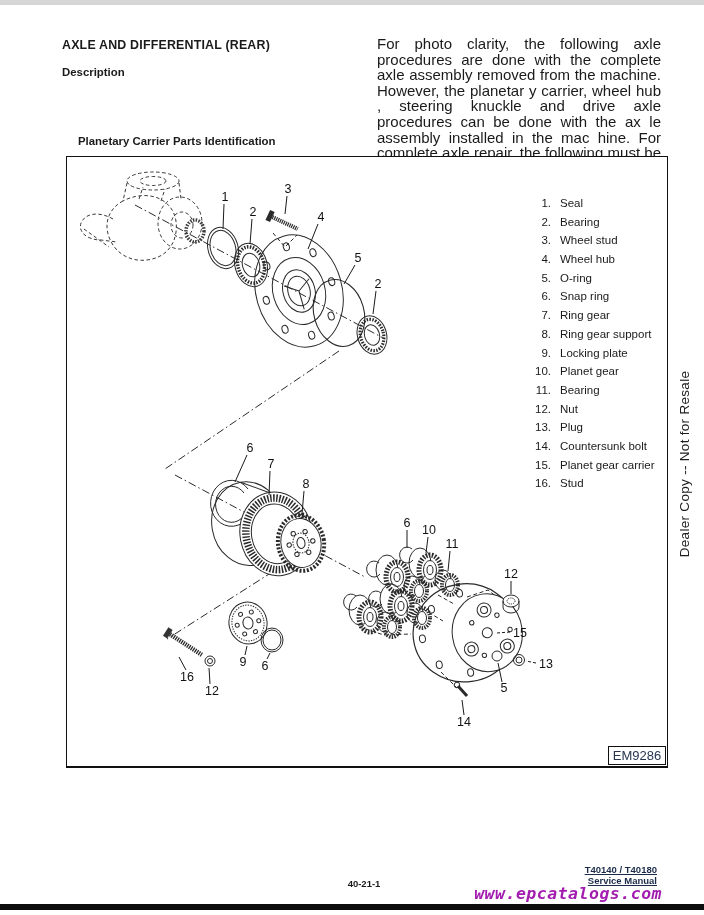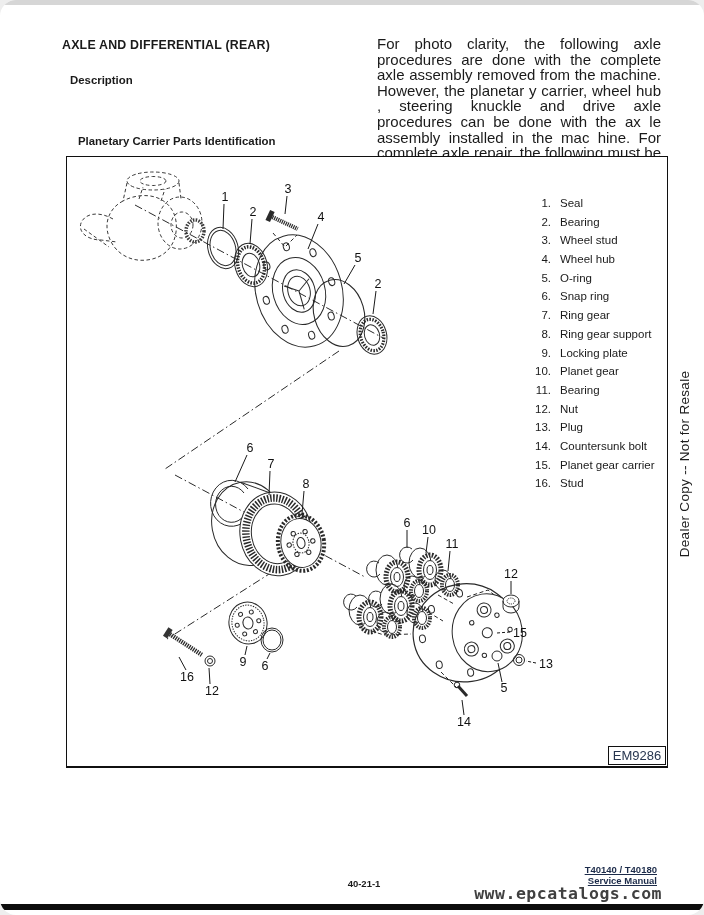--- a/index.html
+++ b/index.html
@@ -1,41 +1,41 @@
 <!DOCTYPE html>
 <html><head>
 <meta charset="utf-8">
 <style>
   html,body{margin:0;padding:0;background:#eee;}
   .page{position:relative;width:704px;height:915px;background:#fff;overflow:hidden;
-        font-family:"Liberation Sans",sans-serif;color:#1a1a1a;border-radius:16px;}
+        font-family:"Liberation Sans",sans-serif;color:#1a1a1a;}
   .top-bar{position:absolute;left:0;top:0;width:704px;height:5px;background:#d6d6d6;}
   .bottom-bar{position:absolute;left:0;top:904px;width:704px;height:6px;background:#0d0d0d;}
   h1.title{position:absolute;left:62px;top:38px;margin:0;font-size:12.4px;font-weight:bold;letter-spacing:.2px;}
-  h2.desc{position:absolute;left:62px;top:66px;margin:8px;font-size:11.4px;font-weight:bold;}
+  h2.desc{position:absolute;left:62px;top:66px;margin:0;font-size:11.4px;font-weight:bold;}
   p.intro{position:absolute;left:377px;top:36px;width:284px;margin:0;font-size:15px;
           line-height:15.6px;text-align:justify;}
   h3.figcap{position:absolute;left:62px;top:135px;margin:0;font-size:11.4px;font-weight:bold;padding-left:16px;}
   .figure{position:absolute;left:66px;top:156px;width:602px;height:612px;box-sizing:border-box;
           border:1.6px solid #101010;border-bottom-width:2.6px;background:#fff;}
   .figure svg{position:absolute;left:0;top:0;}
   .parts{position:absolute;left:462px;top:37px;font-size:11.5px;}
   .prow{line-height:18.68px;white-space:nowrap;}
   .pn{display:inline-block;width:22px;text-align:right;}
   .pname{margin-left:9px;}
   .figcode{position:absolute;left:541px;top:589px;width:58px;height:19px;box-sizing:border-box;
            border:1.2px solid #101010;font-size:13px;color:#26354f;line-height:17px;text-align:center;}
   .watermark{position:absolute;left:684px;top:464px;transform:translate(-50%,-50%) rotate(-90deg);
              white-space:nowrap;font-size:13.5px;color:#1c1c1c;letter-spacing:.3px;}
   .f-left{position:absolute;left:85px;top:878px;font-size:12px;margin-top:36px;}
   .f-center{position:absolute;left:300px;top:878px;width:128px;text-align:center;font-size:9.5px;font-weight:bold;}
   .f-right{position:absolute;right:47px;top:864px;text-align:right;font-size:9.5px;font-weight:bold;
            color:#1c2b4a;line-height:11px;text-decoration:underline;}
   .site{position:absolute;right:42px;top:884px;font-family:"DejaVu Sans Mono",monospace;
-        font-size:16.5px;font-weight:bold;color:#404040;letter-spacing:.5px;text-decoration:none;}
+        font-size:16.5px;font-weight:bold;color:#a21caf;letter-spacing:.5px;text-decoration:none;font-style:italic;}
   
   .ln{fill:none;stroke:#2a2a2a;stroke-width:1;}
   .fw{fill:#fff;}
   .kn{fill:none;stroke:#3a3a3a;stroke-width:1;stroke-dasharray:3.5 2.5;}
   .cl{fill:none;stroke:#2a2a2a;stroke-width:1;stroke-dasharray:8 3 1.5 3;}
   .dsh{fill:none;stroke:#2a2a2a;stroke-width:1;stroke-dasharray:4 2.6;}
   .ldr{stroke:#1a1a1a;stroke-width:1;fill:none;}
   .ldd{stroke:#1a1a1a;stroke-width:1;fill:none;stroke-dasharray:3 2;}
   .co{font-family:"Liberation Sans",sans-serif;font-size:12.5px;fill:#111;text-anchor:middle;}
 </style>

